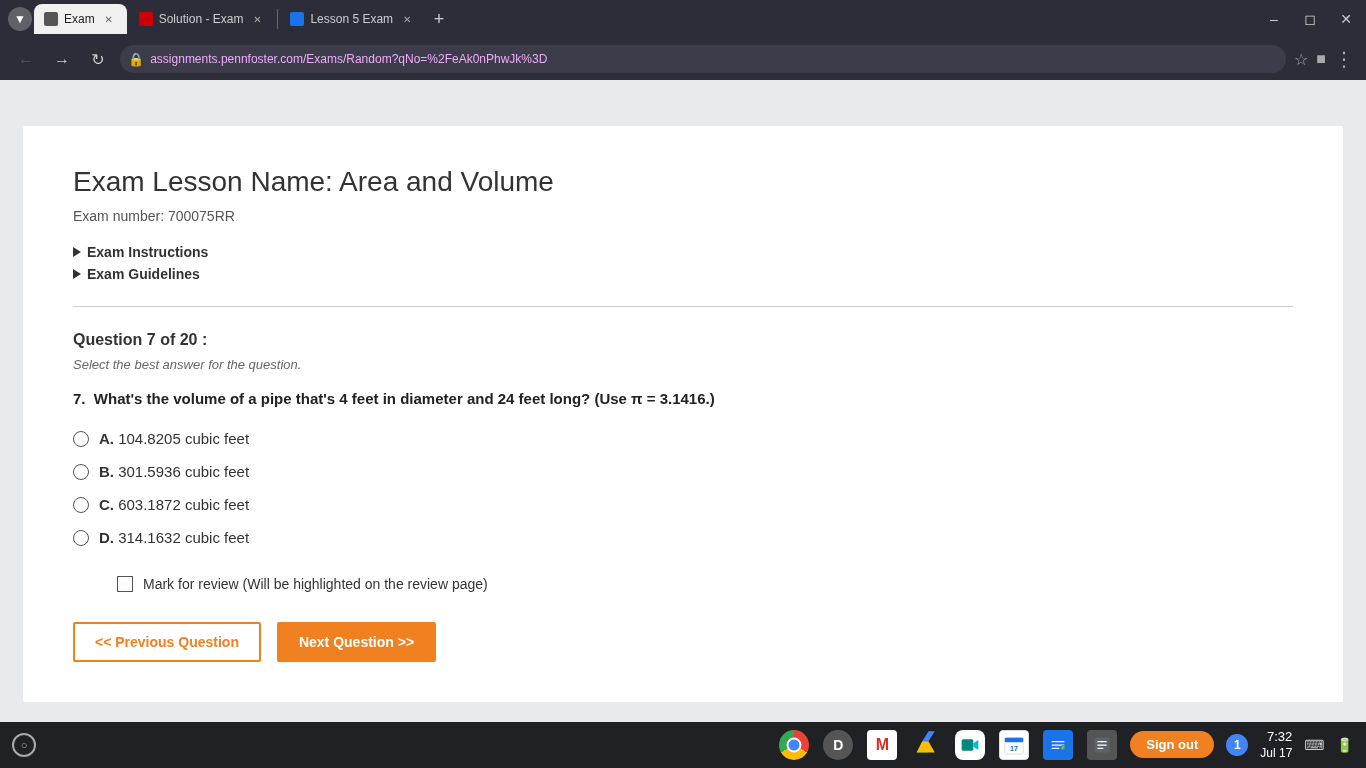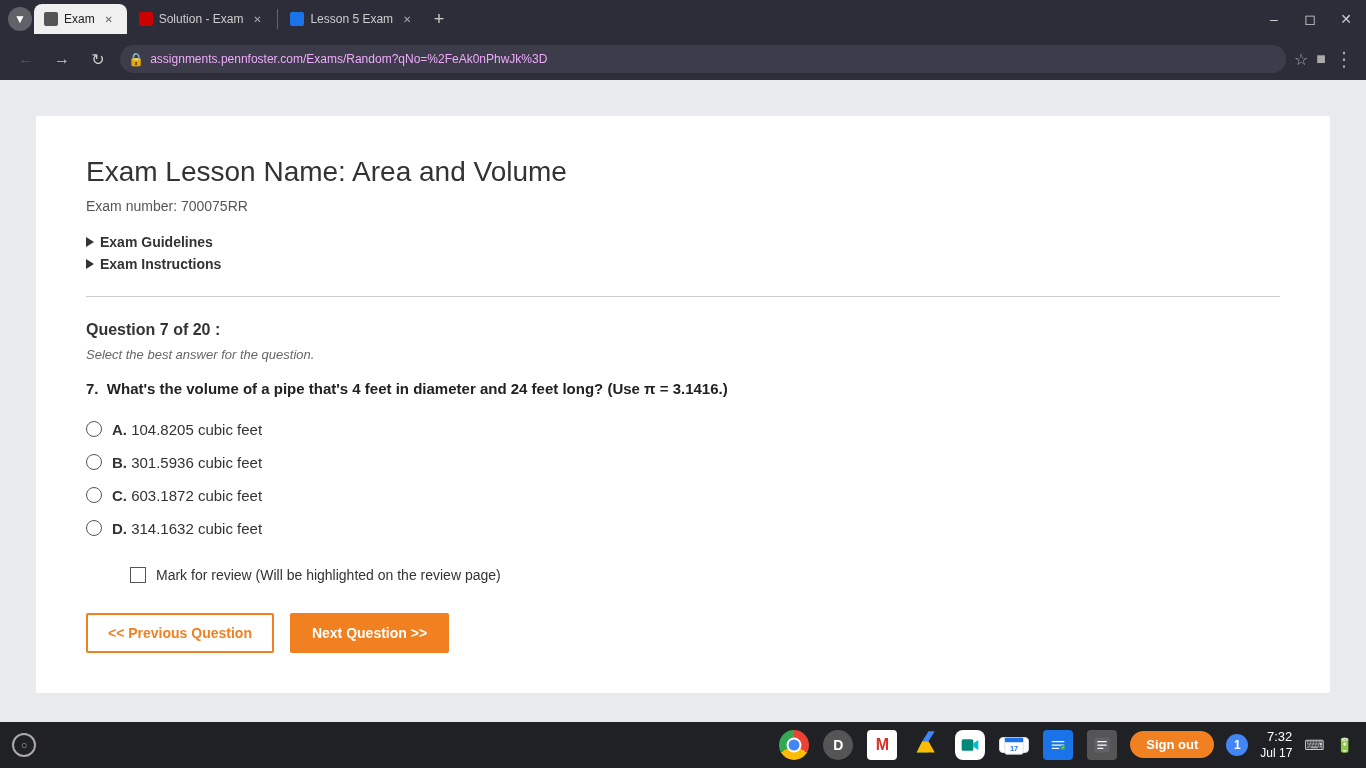--- a/index.html
+++ b/index.html
@@ -111,24 +111,25 @@
     }
     .address-wrap .lock-icon { color: #aaa; font-size: 13px; }
     .address-wrap .url-text { color: #f0abfc; font-size: 12px; flex: 1; }
     .star-btn { color: #aaa; font-size: 16px; cursor: pointer; }
     .ext-btn { color: #aaa; font-size: 16px; cursor: pointer; }
     .menu-btn { color: #aaa; font-size: 20px; cursor: pointer; }
 
     
     .page-bg {
       background: #e8eaed;
-      padding: 36px;
+      padding: 20px;
       min-height: calc(768px - 80px - 46px);
       display: flex;
       justify-content: center;
+      align-items: flex-end;
     }
     .exam-card {
       background: white;
       width: 100%;
       max-width: 1320px;
       padding: 40px 50px;
       border-radius: 2px;
     }
     .exam-title {
       font-size: 28px;
@@ -347,21 +348,21 @@
     
     .meet-icon {
       width: 30px; height: 30px;
       border-radius: 8px;
       background: white;
       display: flex; align-items: center; justify-content: center;
     }
 
     
     .calendar-icon {
-      width: 30px; height: 16px;
+      width: 30px; height: 30px;
       border-radius: 4px;
       background: white;
       display: flex; align-items: center; justify-content: center;
       font-size: 10px;
       font-weight: bold;
       color: #1a73e8;
       border: 1px solid #dadce0;
     }
 
     
@@ -452,25 +453,25 @@
 </div>
 
 <div class="page-bg">
   <div class="exam-card">
 
     <h1 class="exam-title">Exam Lesson Name: Area and Volume</h1>
     <p class="exam-number">Exam number: 700075RR</p>
 
     <div class="collapsible-item">
       <div class="triangle-icon"></div>
-      <span class="collapsible-label">Exam Guidelines</span>
+      <span class="collapsible-label">Exam Instructions</span>
     </div>
     <div class="collapsible-item">
       <div class="triangle-icon"></div>
-      <span class="collapsible-label">Exam Instructions</span>
+      <span class="collapsible-label">Exam Guidelines</span>
     </div>
 
     <hr class="divider">
 
     <p class="question-header">Question 7 of 20 :</p>
     <p class="question-instruction">Select the best answer for the question.</p>
 
     <p class="question-text">
       <span>7.</span>&nbsp;&nbsp;<span>What's the volume of a pipe that's 4 feet in diameter and 24 feet long? (Use π = 3.1416.)</span>
     </p>

